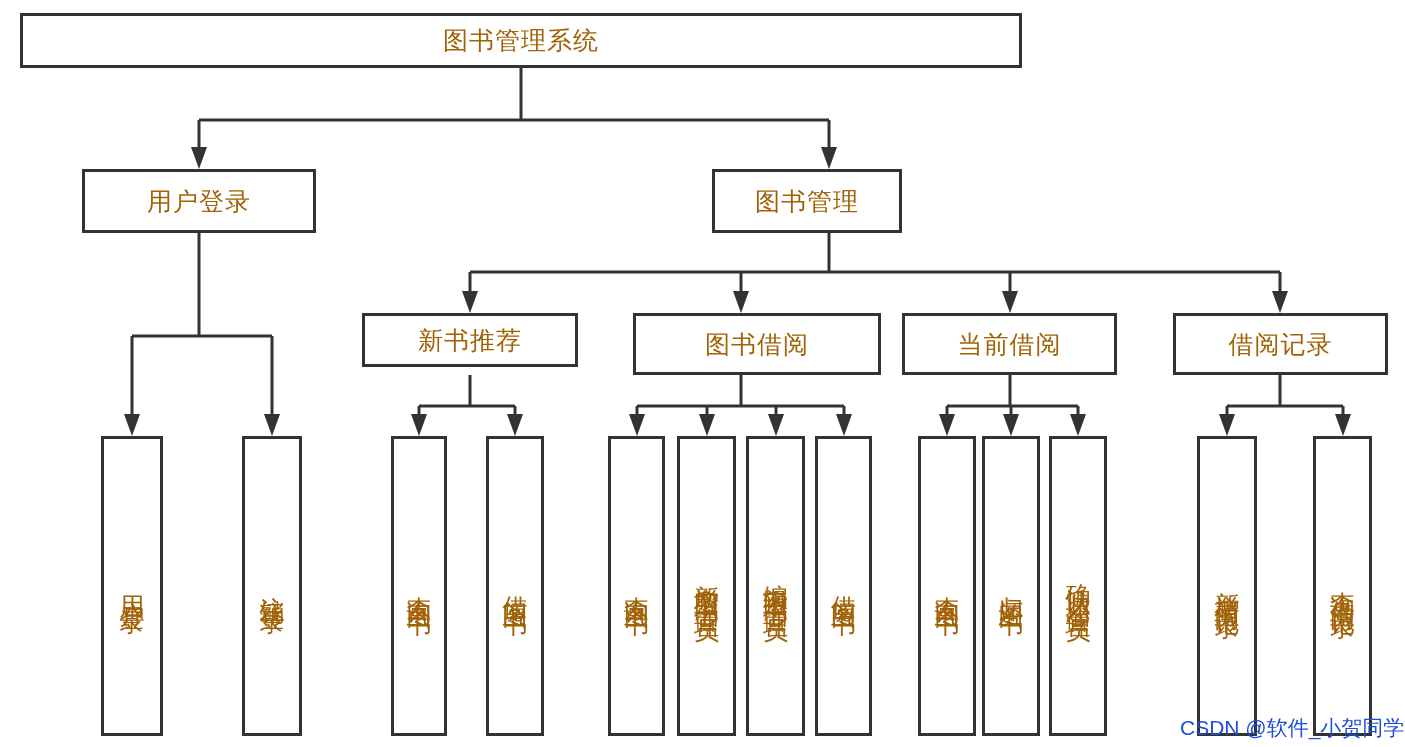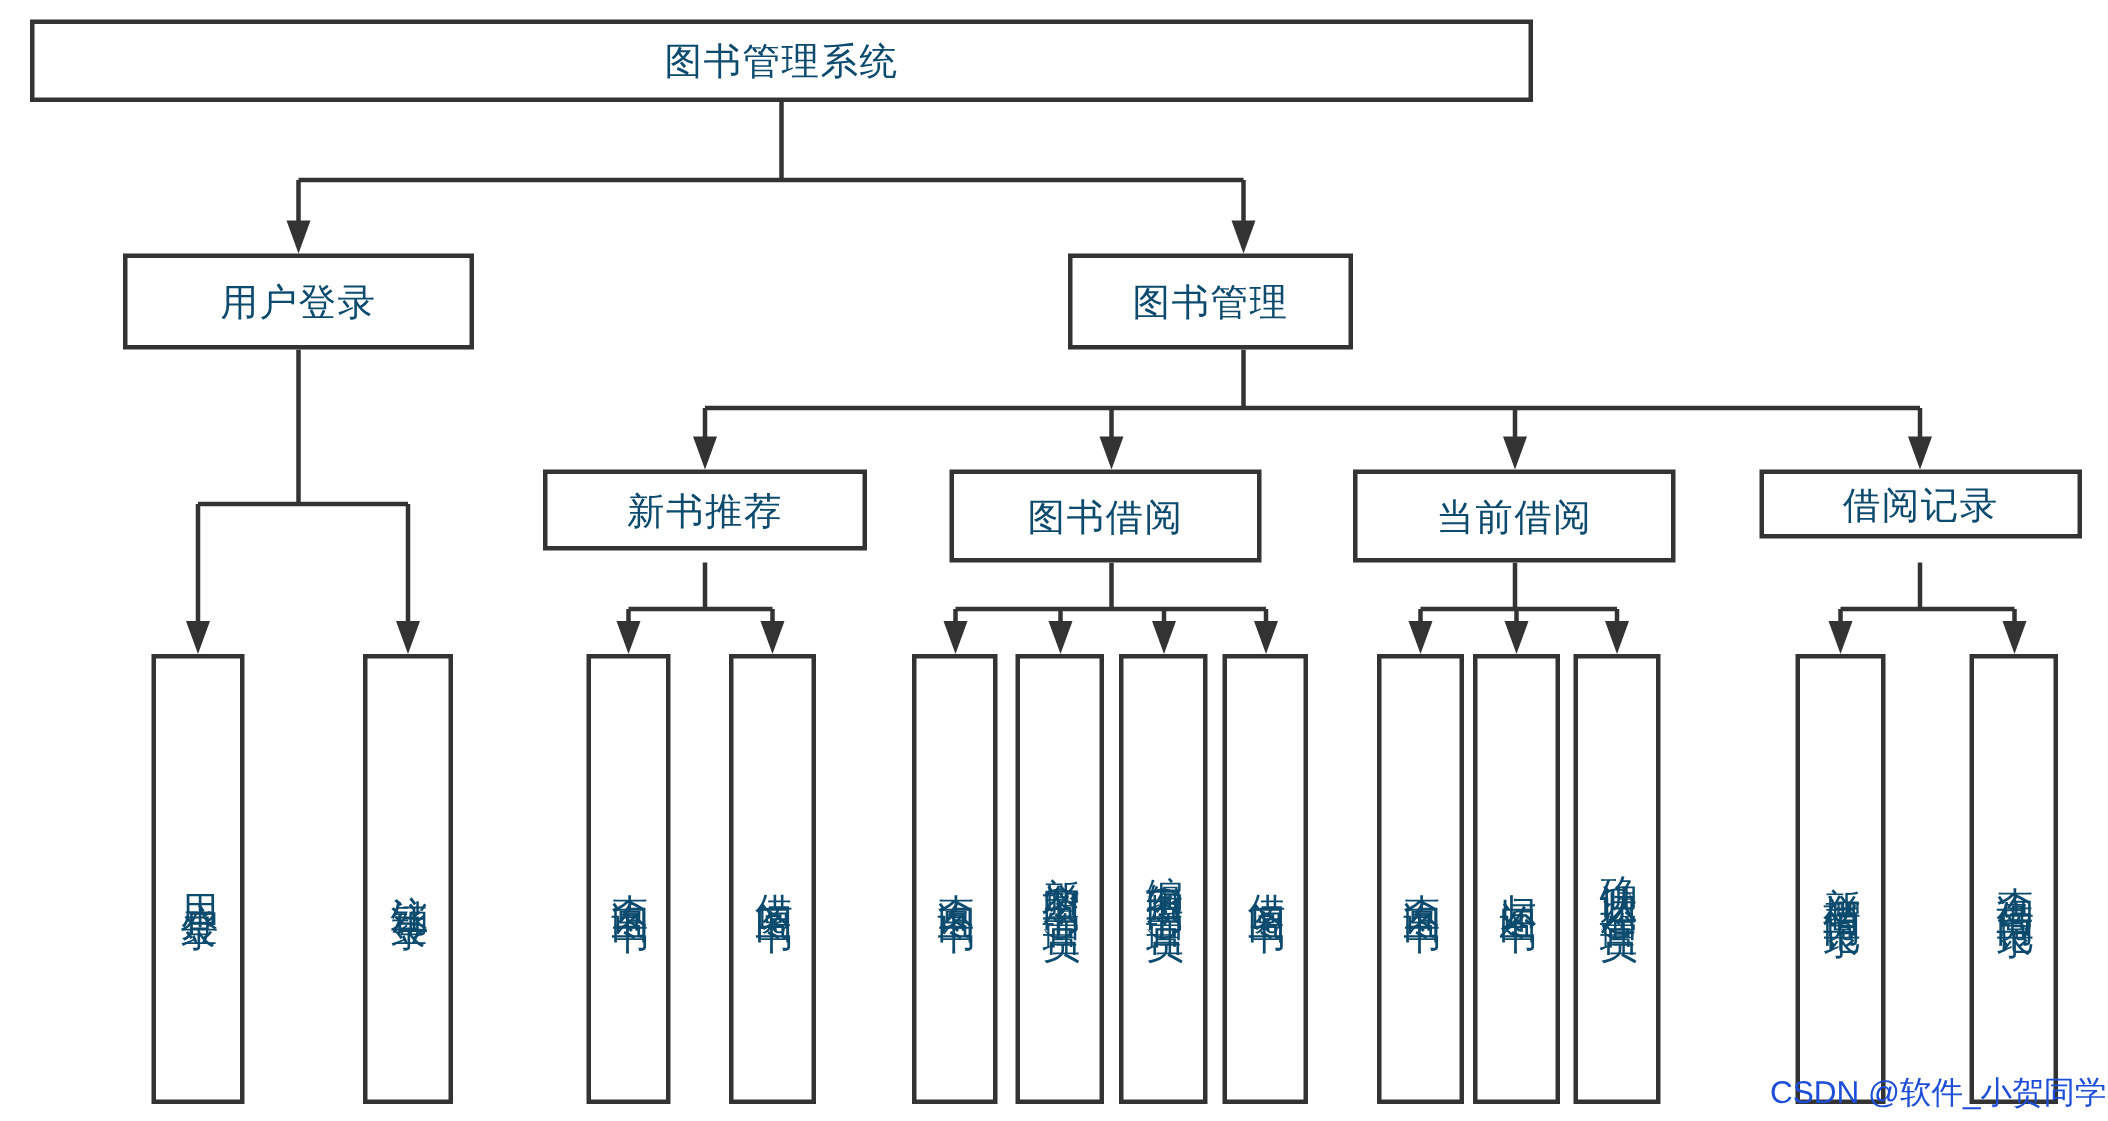--- a/index.html
+++ b/index.html
@@ -21,21 +21,21 @@
     top: 0;
     width: 1405px;
     height: 747px;
     pointer-events: none;
   }
   .node {
     position: absolute;
     box-sizing: border-box;
     background: #ffffff;
     border: 3px solid #333333;
-    color: #0c4a6e;
+    color: #a16207;
     display: flex;
     align-items: center;
     justify-content: center;
     text-align: center;
   }
   .node.h {
     font-size: 25px;
     letter-spacing: 1px;
     white-space: nowrap;
   }
@@ -101,23 +101,23 @@
       <polygon points="1335,414 1351,414 1343,436"></polygon>
     </g>
   </svg>
 
   <div class="node h root" style="left:20px; top:13px; width:1002px; height:55px;">图书管理系统</div>
 
   <div class="node h" style="left:82px; top:169px; width:234px; height:64px;">用户登录</div>
   <div class="node h" style="left:712px; top:169px; width:190px; height:64px;">图书管理</div>
 
   <div class="node h" style="left:362px; top:313px; width:216px; height:54px;">新书推荐</div>
-  <div class="node h" style="left:633px; top:313px; width:208px; height:62px;">图书借阅</div>
+  <div class="node h" style="left:633px; top:313px; width:248px; height:62px;">图书借阅</div>
   <div class="node h" style="left:902px; top:313px; width:215px; height:62px;">当前借阅</div>
-  <div class="node h" style="left:1173px; top:313px; width:215px; height:46px;">借阅记录</div>
+  <div class="node h" style="left:1173px; top:313px; width:215px; height:62px;">借阅记录</div>
 
   <div class="node v" style="left:101px; top:436px; width:62px; height:300px;">用户登录</div>
   <div class="node v" style="left:242px; top:436px; width:60px; height:300px;">注销登录</div>
 
   <div class="node v" style="left:391px; top:436px; width:56px; height:300px;">查询图书</div>
   <div class="node v" style="left:486px; top:436px; width:58px; height:300px;">借阅图书</div>
 
   <div class="node v" style="left:608px; top:436px; width:57px; height:300px;">查询图书</div>
   <div class="node v" style="left:677px; top:436px; width:59px; height:300px;">新增图书（管理员）</div>
   <div class="node v" style="left:746px; top:436px; width:59px; height:300px;">编辑图书（管理员）</div>

